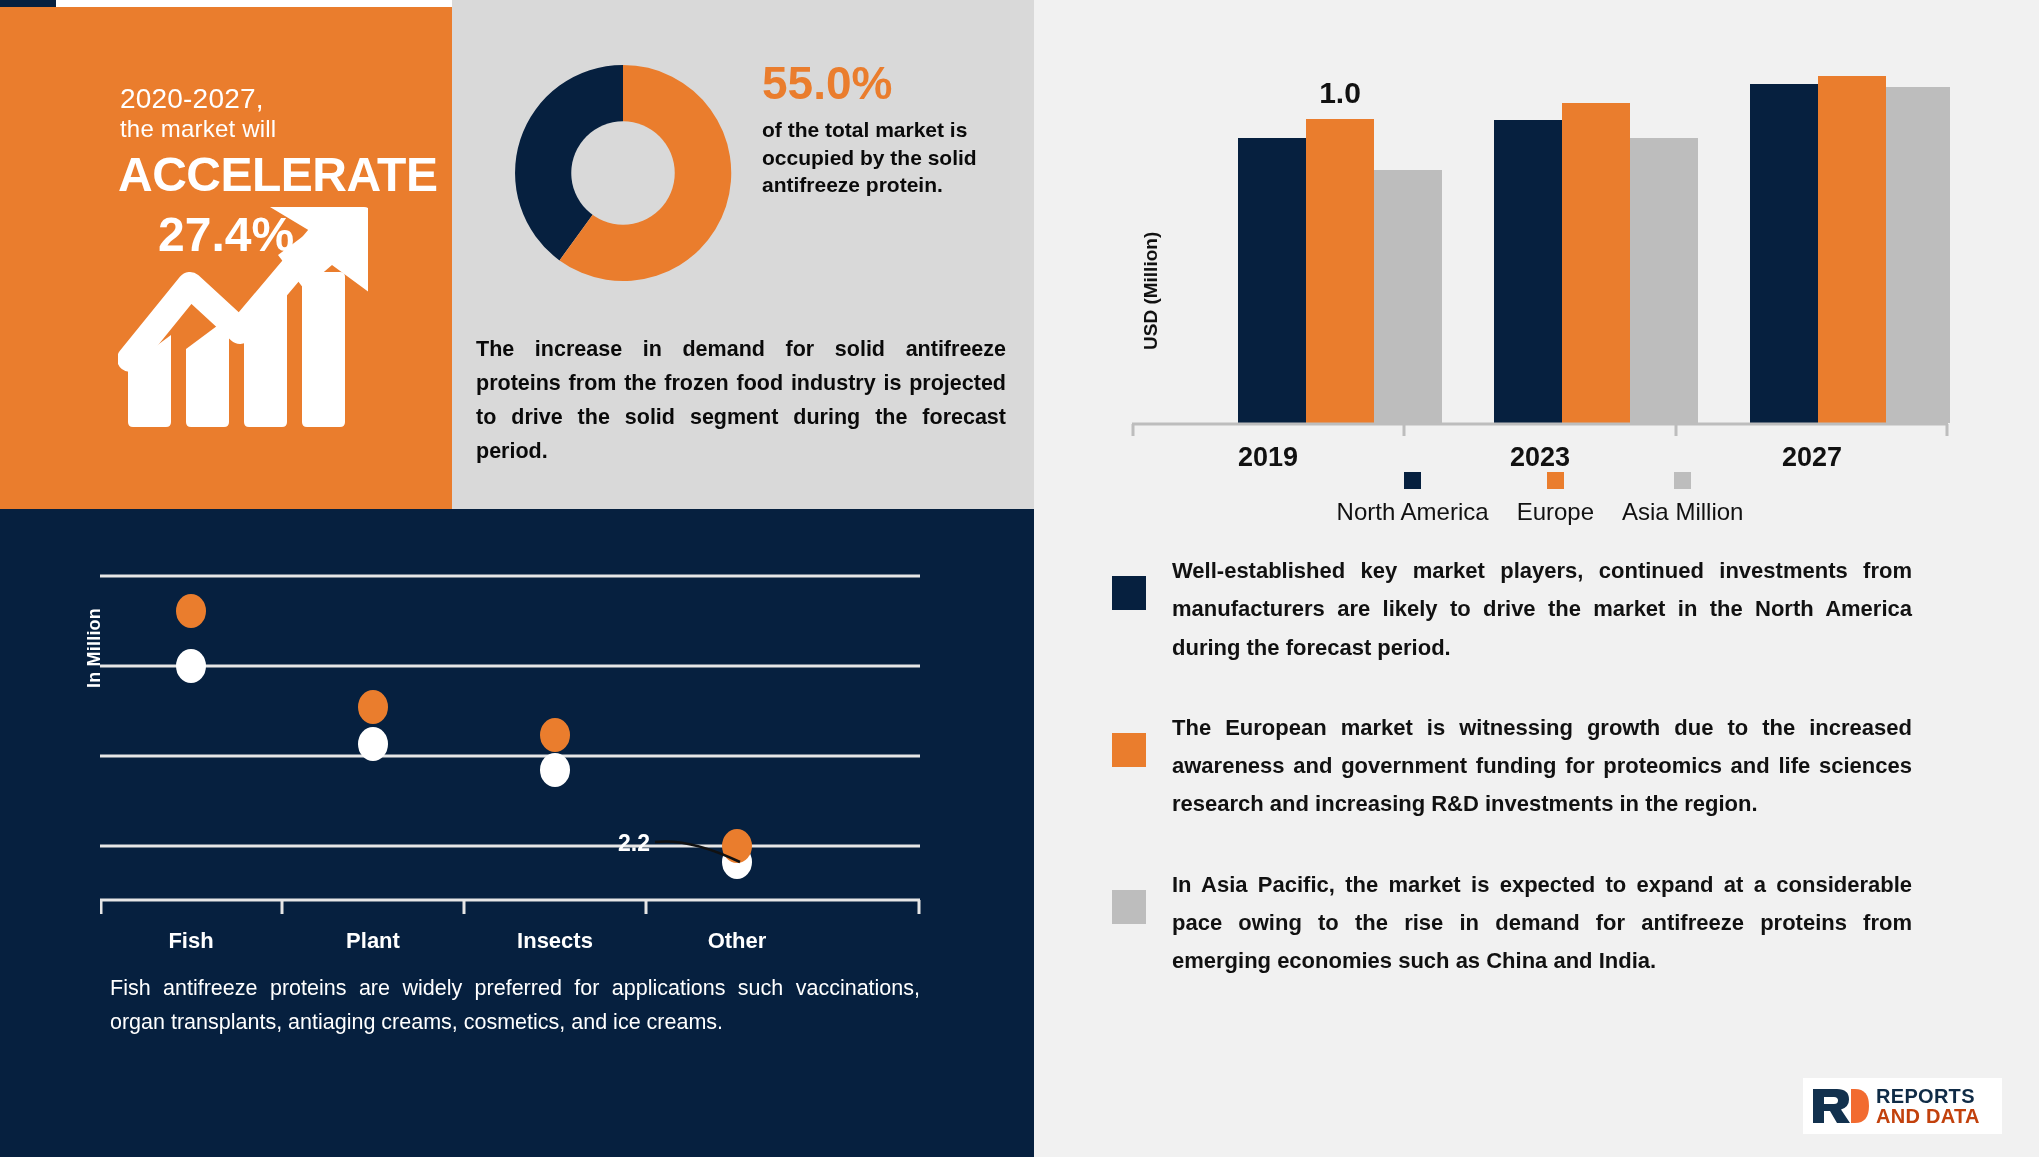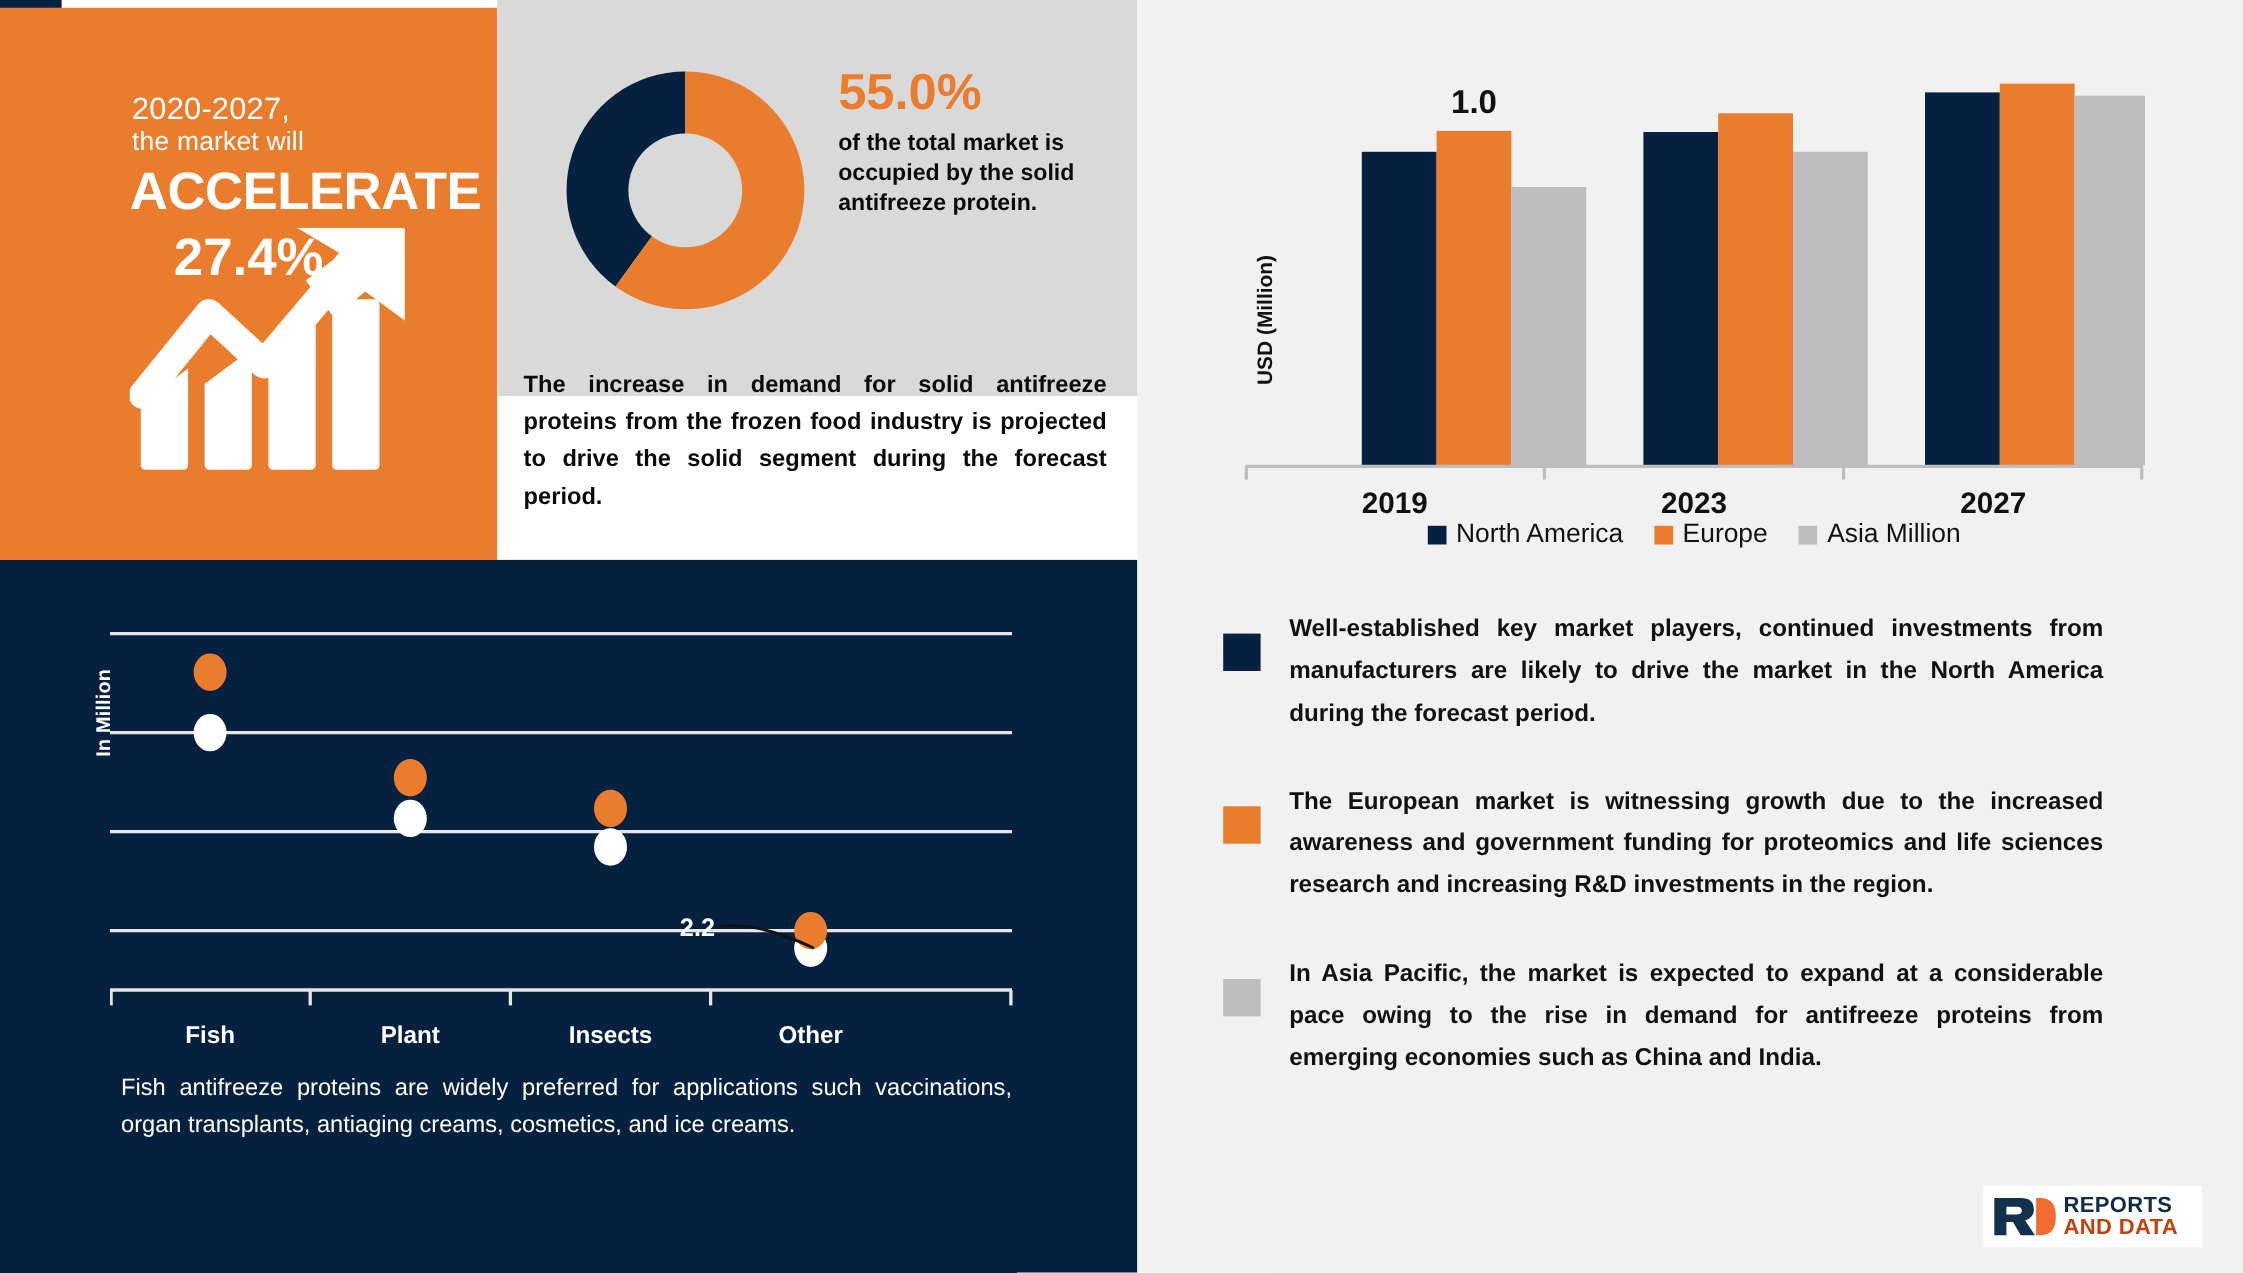--- a/index.html
+++ b/index.html
@@ -58,21 +58,21 @@
   .cagr-graphic {
     position: absolute;
     left: 118px; top: 200px;
     width: 250px; height: 230px;
   }
 
   
   .panel-donut {
     position: absolute;
     left: 452px; top: 0;
-    width: 582px; height: 360px;
+    width: 582px; height: 509px;
     background: #d9d9d9;
   }
   .donut-wrap {
     position: absolute;
     left: 56px; top: 58px;
     width: 230px; height: 230px;
   }
   .donut-stat {
     position: absolute;
     left: 310px; top: 60px;
@@ -155,21 +155,21 @@
 
   .legend-row {
     position: absolute;
     left: 0; top: 412px;
     width: 820px;
     display: flex;
     justify-content: center;
     align-items: center;
     gap: 28px;
   }
-  .legend-item { display: flex; align-items: center; gap: 9px; }
+  .legend-item { display: flex; align-items: center; gap: 9px; flex-direction: column; }
   .legend-swatch { width: 17px; height: 17px; }
   .legend-label {
     font-size: 24px; font-weight: 400;
     color: #111111;
   }
 
   
   .bullets {
     position: absolute;
     left: 1112px; top: 552px;

